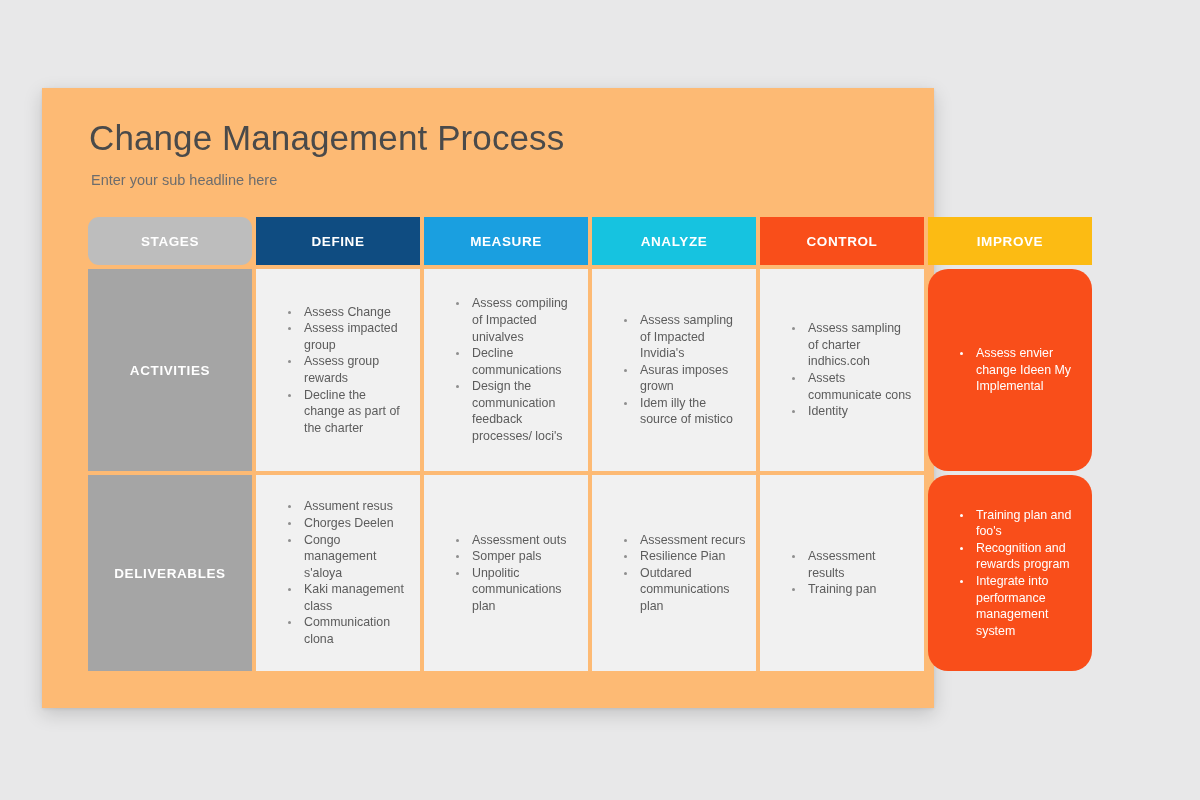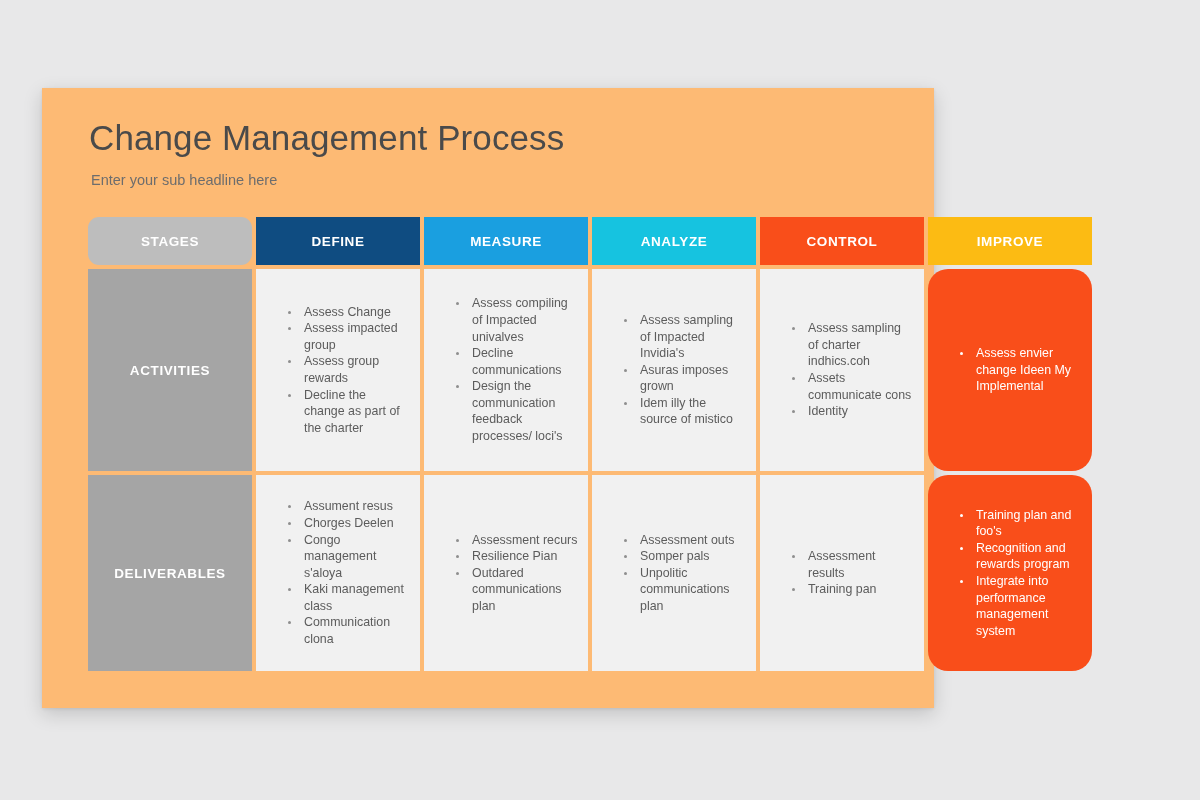--- a/index.html
+++ b/index.html
@@ -229,34 +229,34 @@
       </div>
       <div class="cell col c1 body-cell h-deliverables">
         <ul class="bullets">
             <li>Assument  resus</li>
             <li>Chorges  Deelen</li>
             <li>Congo management s'aloya</li>
             <li>Kaki management class</li>
             <li>Communication clona</li>
           </ul>
       </div>
+      <div class="cell col c2 body-cell h-deliverables">
+        <ul class="bullets">
+            <li>Assessment  outs</li>
+            <li>Somper pals</li>
+            <li>Unpolitic communications plan</li>
+          </ul>
+      </div>
       <div class="cell col c3 body-cell h-deliverables">
         <ul class="bullets">
             <li>Assessment recurs</li>
             <li>Resilience Pian</li>
             <li>Outdared communications plan</li>
           </ul>
       </div>
-      <div class="cell col c2 body-cell h-deliverables">
-        <ul class="bullets">
-            <li>Assessment  outs</li>
-            <li>Somper pals</li>
-            <li>Unpolitic communications plan</li>
-          </ul>
-      </div>
       <div class="cell col c4 body-cell h-deliverables">
         <ul class="bullets">
             <li>Assessment results</li>
             <li>Training pan</li>
           </ul>
       </div>
       <div class="cell col c5 body-cell accent h-deliverables">
         <ul class="bullets">
             <li>Training plan and foo's</li>
             <li>Recognition and rewards program</li>

